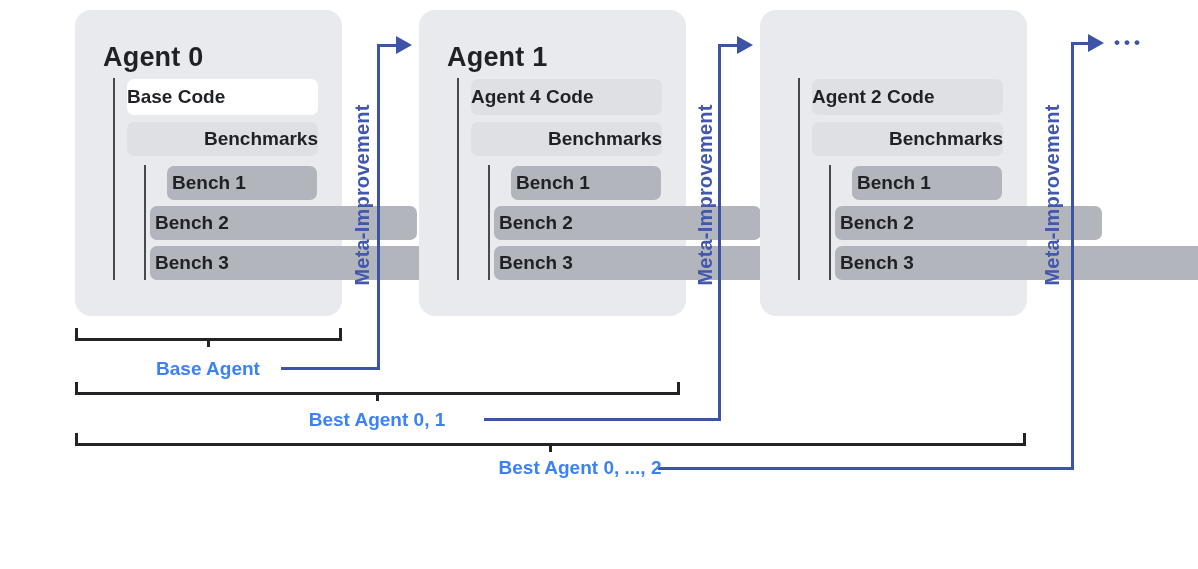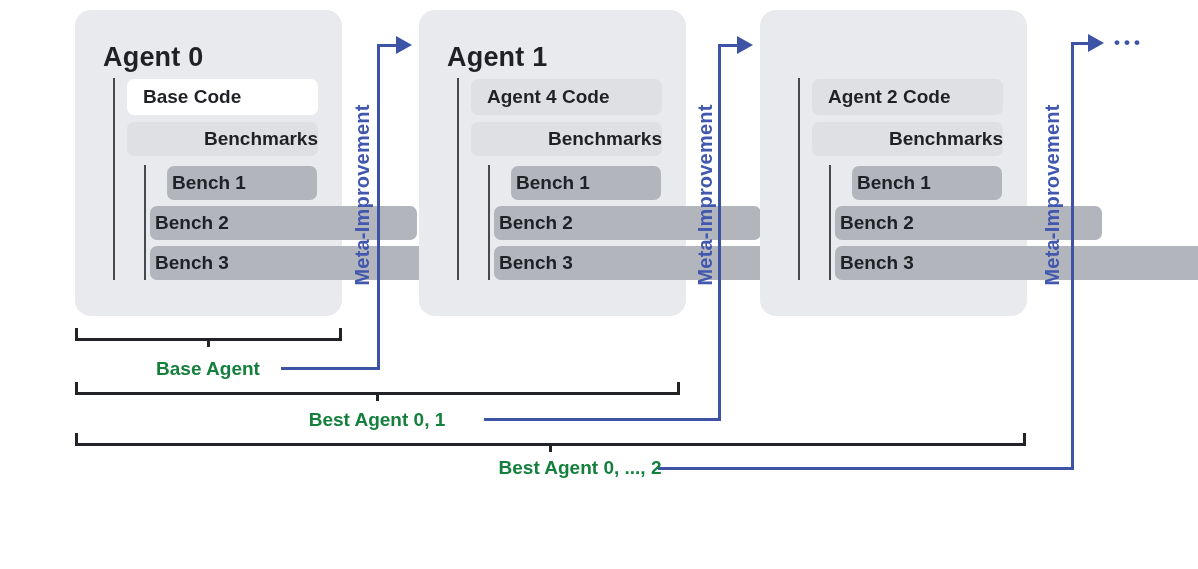--- a/index.html
+++ b/index.html
@@ -9,39 +9,39 @@
   }
   
   .card{position:absolute;top:10px;width:267px;height:306px;background:#e9eaee;border-radius:16px;}
   .card.c0{left:75px}.card.c1{left:419px}.card.c2{left:760px}
   .card-title{position:absolute;left:28px;top:33px;margin:0;font-size:27px;font-weight:700;line-height:1.1;color:#1f2124;letter-spacing:.2px;}
   .vline{position:absolute;width:2px;background:#46494e;}
   .vline.l1{left:38px;top:68px;height:202px;}
   .vline.l2{left:69px;top:155px;height:115px;}
   .box{position:absolute;box-sizing:border-box;display:flex;align-items:center;
        border-radius:7px;font-size:19px;font-weight:600;color:#1f2124;}
-  .code-box{left:52px;width:191px;top:69px;height:36px;background:#dfe0e4;padding-left:16px;text-align:right;}
+  .code-box{left:52px;width:191px;top:69px;height:36px;background:#dfe0e4;text-align:right;}
   .code-box.highlight{background:#ffffff;}
   .benchmarks-box{left:52px;width:191px;top:112px;height:34px;background:#dfe0e4;padding-left:16px;justify-content:flex-end;}
   .bench{left:92px;width:150px;height:34px;background:#b2b5bc;padding-left:5px;}
   .bench.b0{top:156px}.bench.b1{top:196px}.bench.b2{top:236px}
   
   .blue{background:#3c53a6;}
   .seg{position:absolute;}
   .h3{height:3px;} .w3{width:3px;}
   .arrowhead{position:absolute;width:0;height:0;border-top:9px solid transparent;
              border-bottom:9px solid transparent;border-left:16px solid #3c53a6;}
   .meta-label{position:absolute;margin:0;font-size:20px;font-weight:700;color:#4257ae;
               white-space:nowrap;transform:translate(-50%,-50%) rotate(-90deg);letter-spacing:.2px;}
   .ellipsis{position:absolute;font-size:17px;font-weight:700;color:#3c53a6;letter-spacing:4px;}
   
   .bracket{position:absolute;height:13px;border:3px solid #212326;border-top:none;box-sizing:border-box;}
   .bracket .tick{position:absolute;left:50%;bottom:-9px;width:3px;height:9px;margin-left:-1.5px;background:#212326;}
   .bracket-label{position:absolute;margin:0;transform:translateX(-50%);white-space:nowrap;
-                 font-size:19px;font-weight:600;color:#15803d;}
+                 font-size:19px;font-weight:600;color:#3b82f6;}
   .b1{left:75px;top:328px;width:267px;}
   .b2{left:75px;top:382px;width:605px;}
   .b3{left:75px;top:433px;width:951px;}
 </style>
 </head>
 <body>
 
 <div class="canvas">
 
   <section class="card c0">

